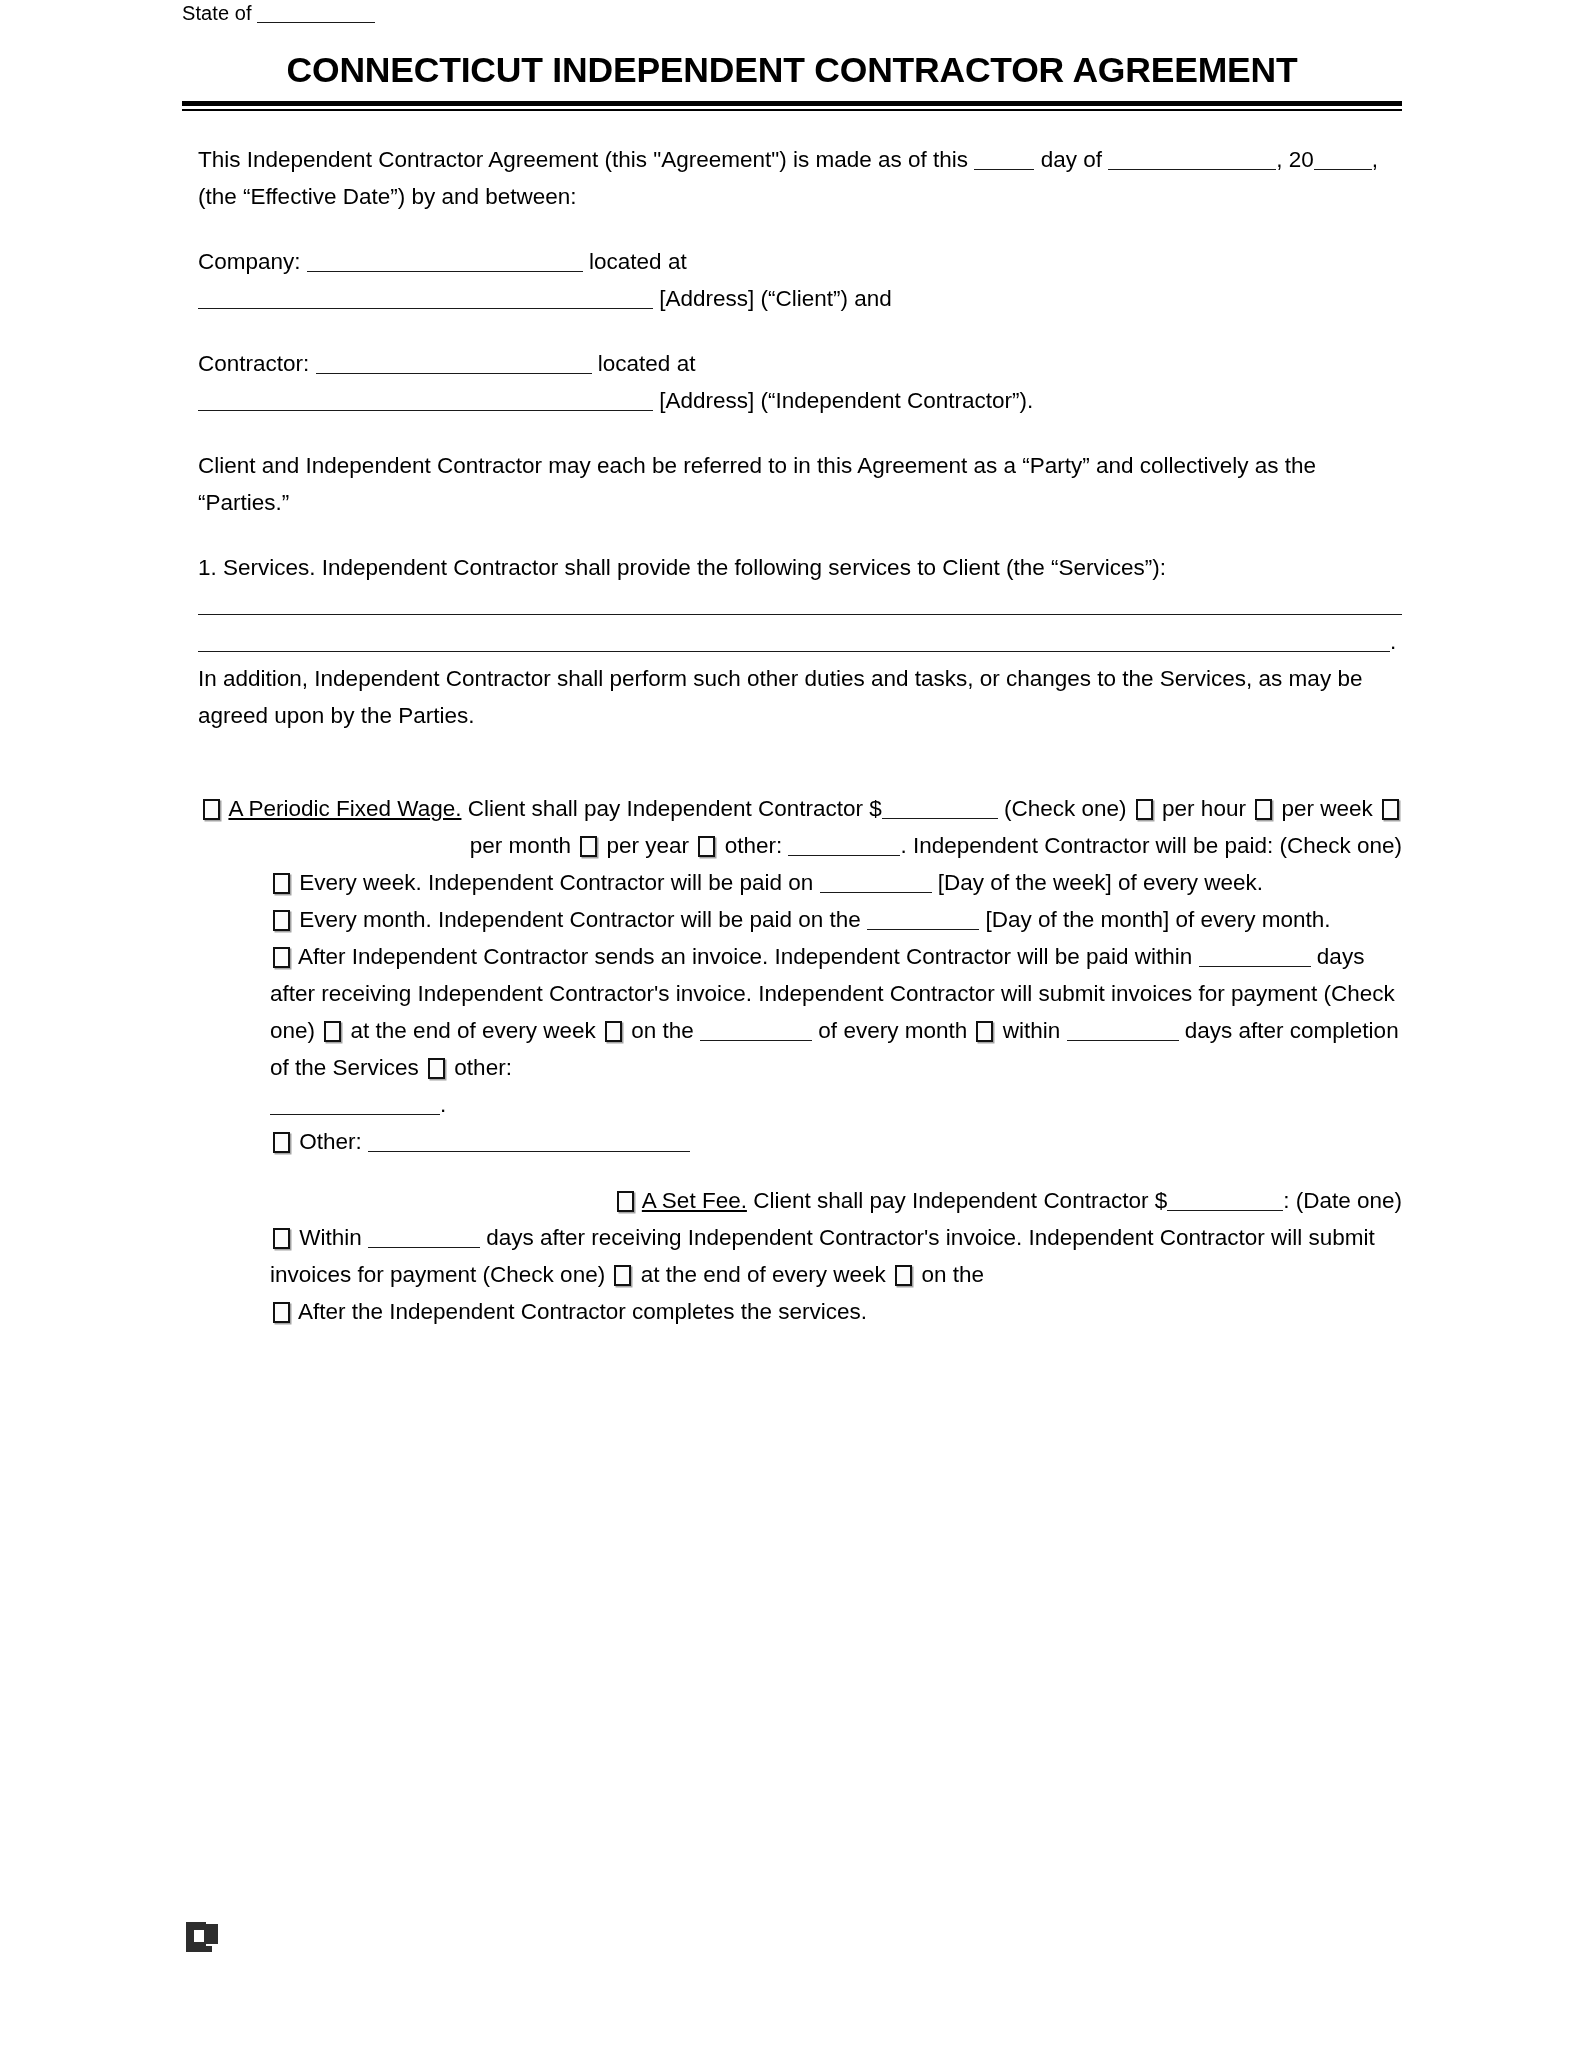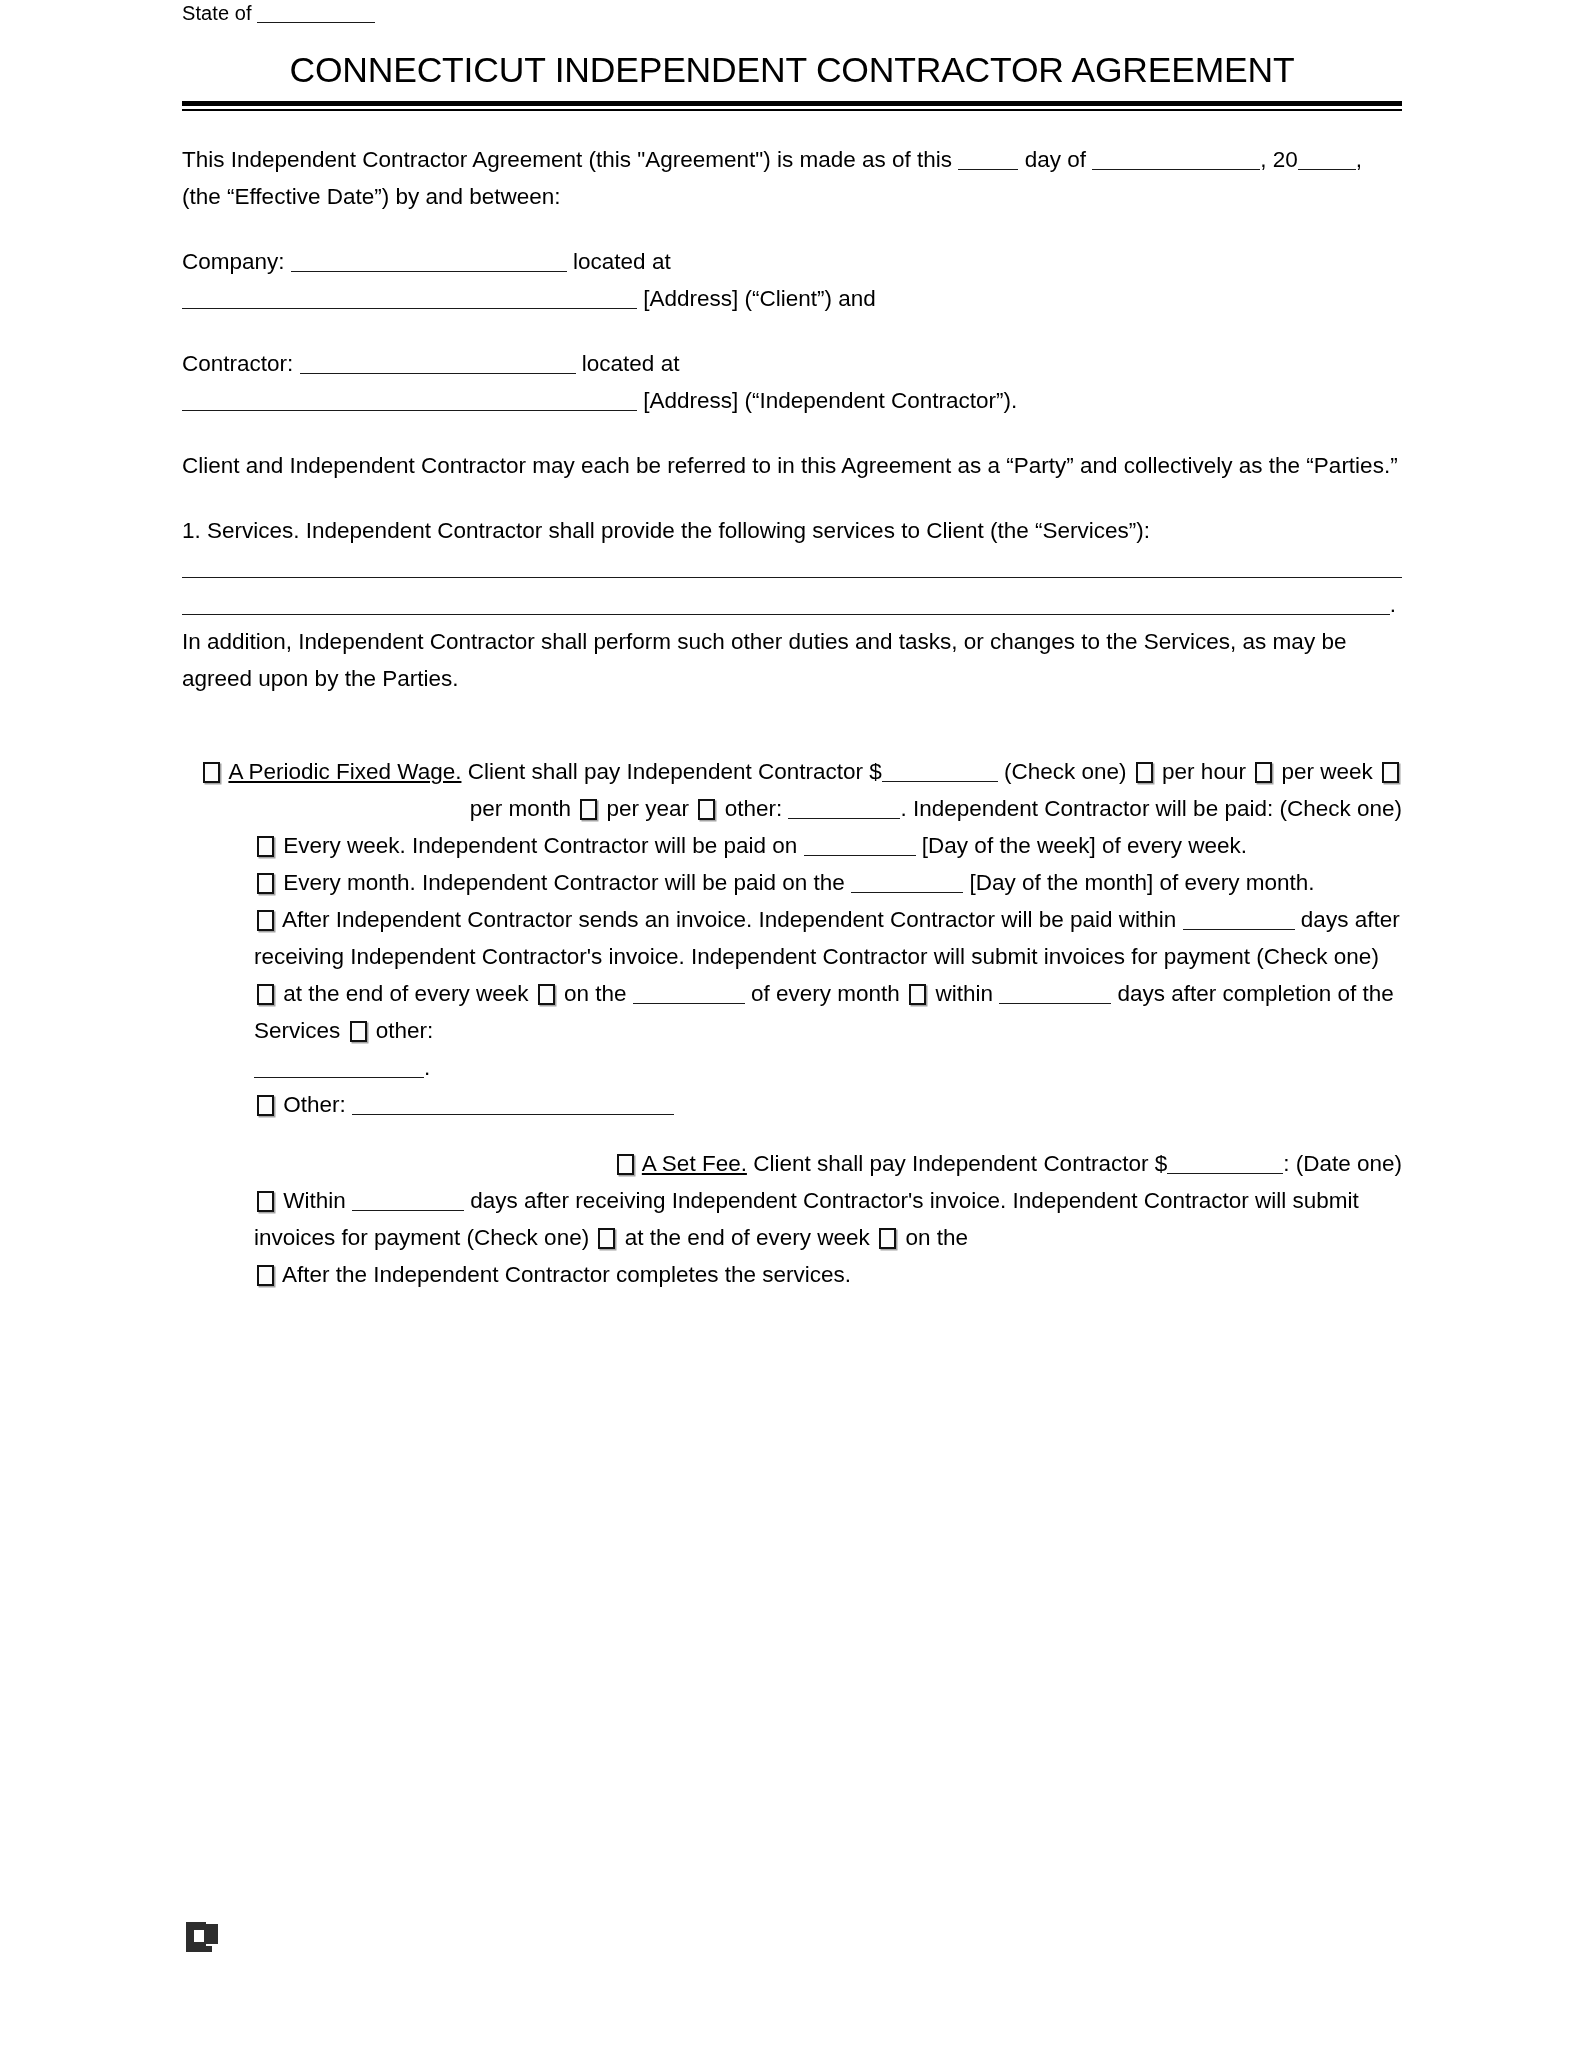--- a/index.html
+++ b/index.html
@@ -29,39 +29,40 @@
   }
 
   
   .state-line {
     font-size: 20px;
     line-height: 1.3;
     letter-spacing: 0.1px;
   }
   .doc-title {
     font-size: 35.5px;
-    font-weight: normal;
+    font-weight: bold;
     text-align: center;
     letter-spacing: -0.2px;
     margin-top: 24px;
     white-space: nowrap;
   }
   .title-rule {
     margin-top: 10px;
     border-top: 5px solid #000;
     border-bottom: 2px solid #000;
     height: 3px;
     background: #ffffff;
   }
 
   
   .para {
     font-size: 22.5px;
     line-height: 37px;
     text-align: left;
+    margin-left: 16px;
   }
   .gap-1 { height: 28px; }
   .gap-2 { height: 22px; }
   .gap-3 { height: 30px; }
 
   b, .bold { font-weight: normal; }
   .ul { text-decoration: underline; }
 
   
   .blank {

